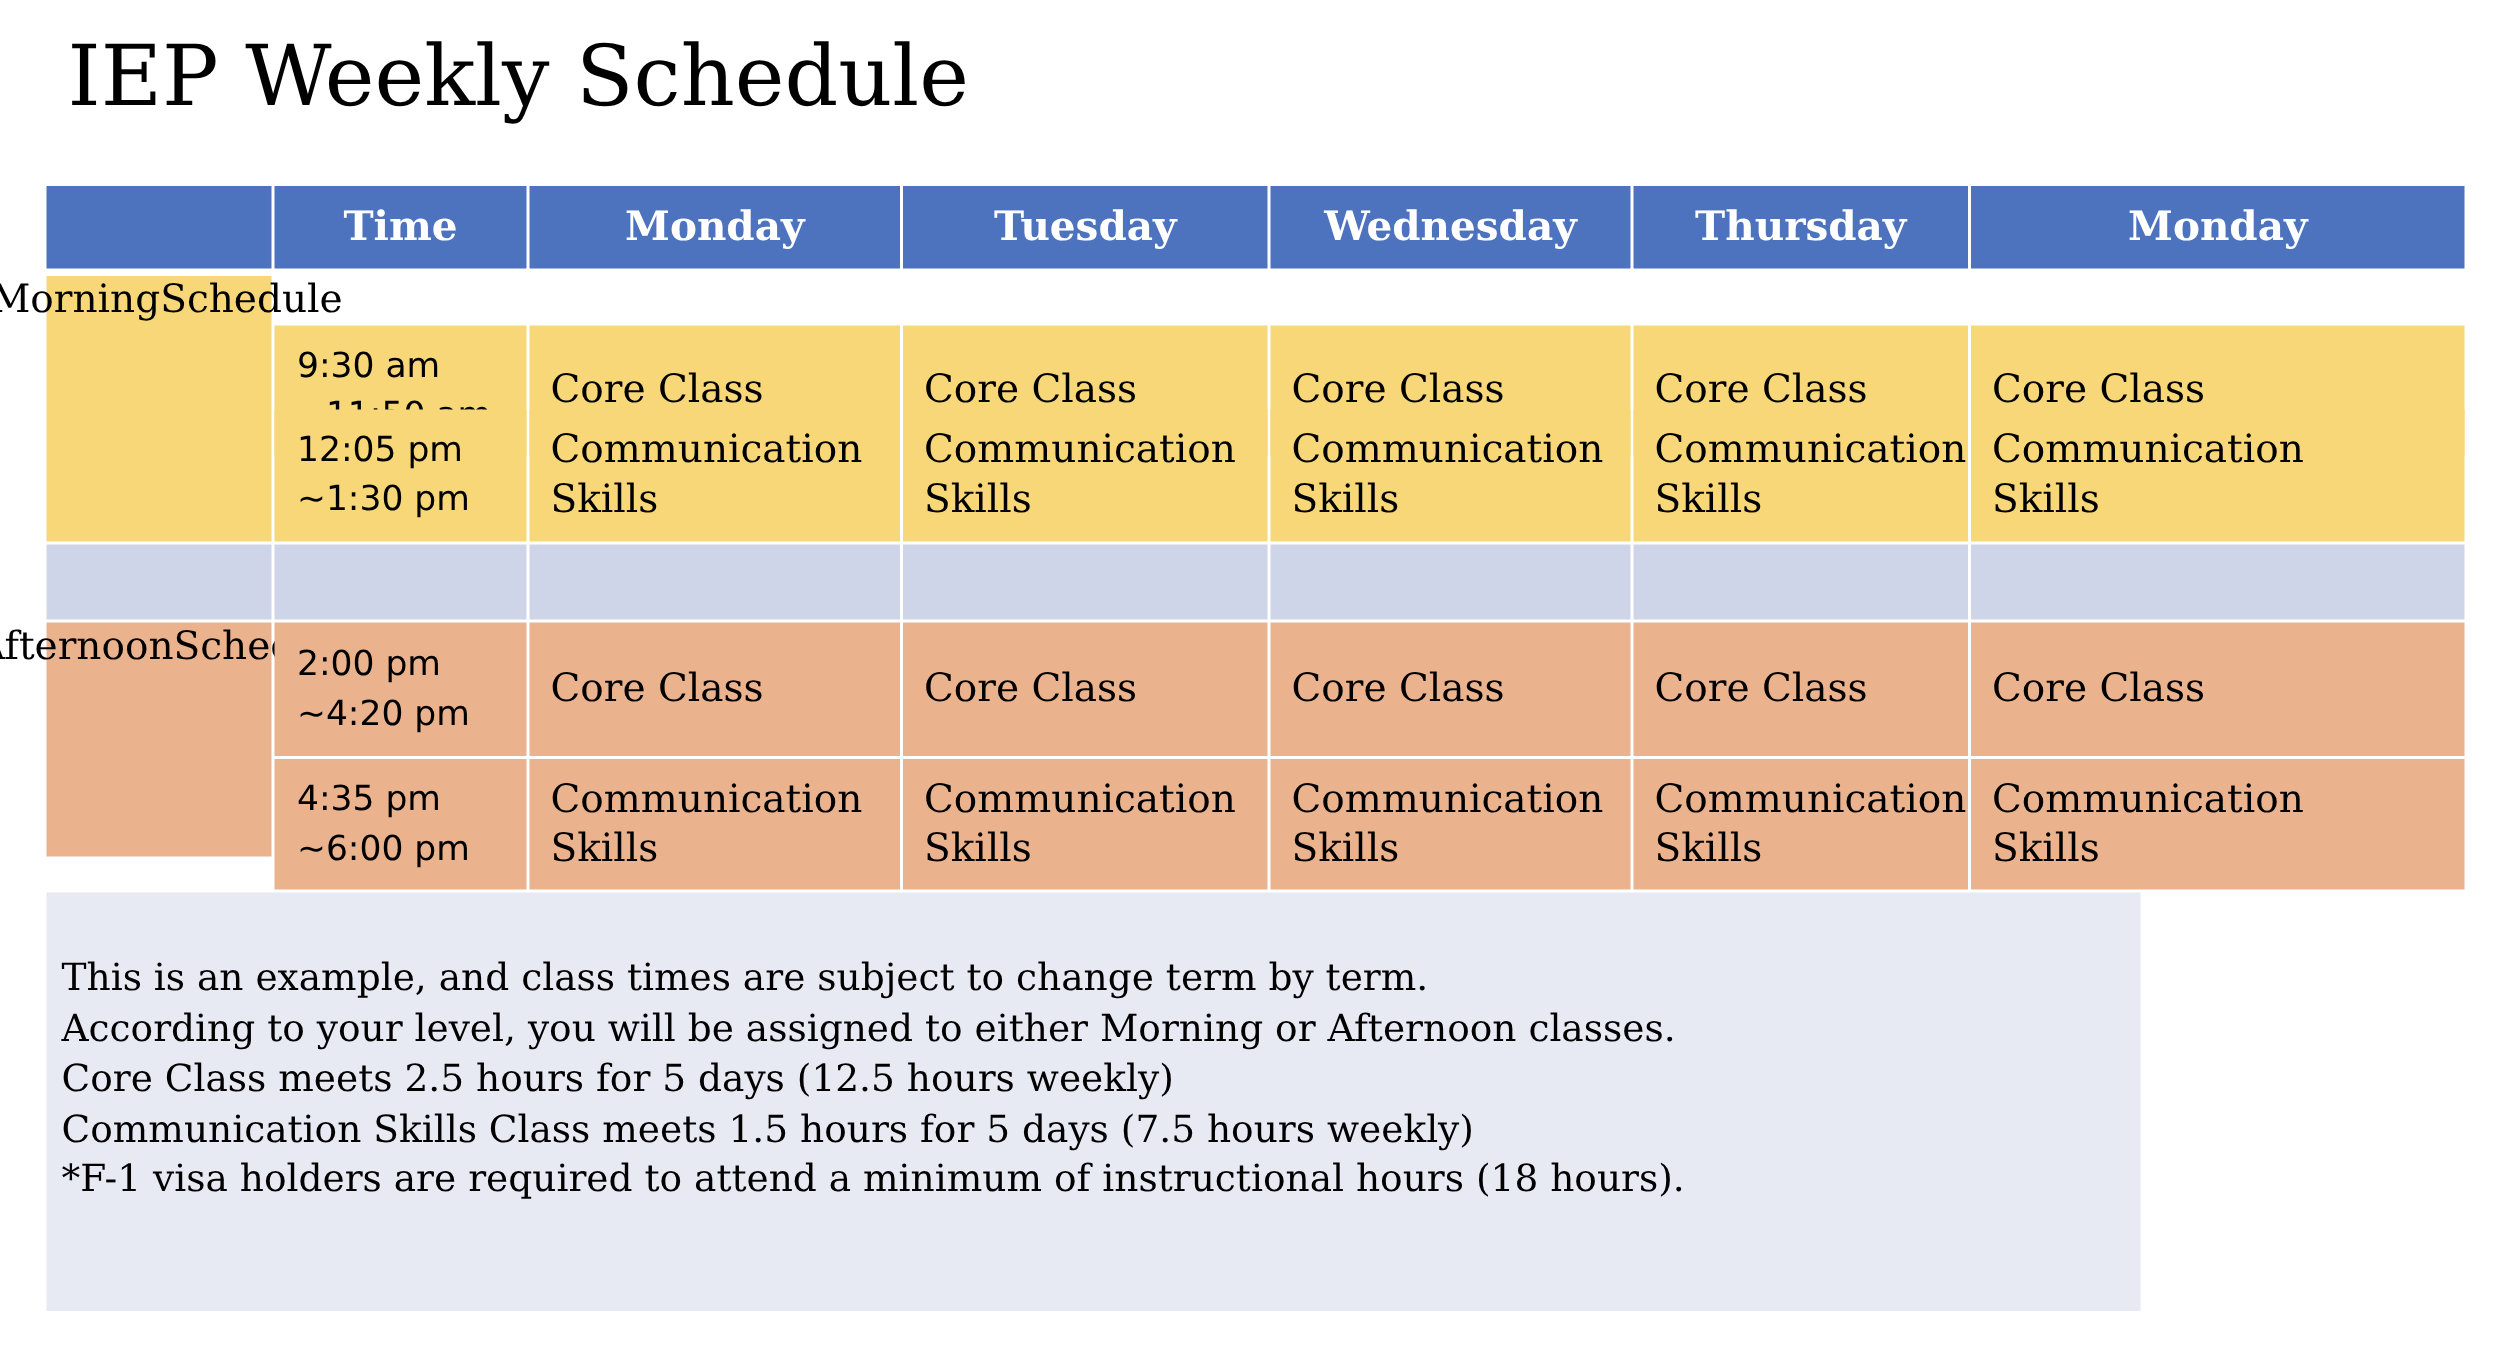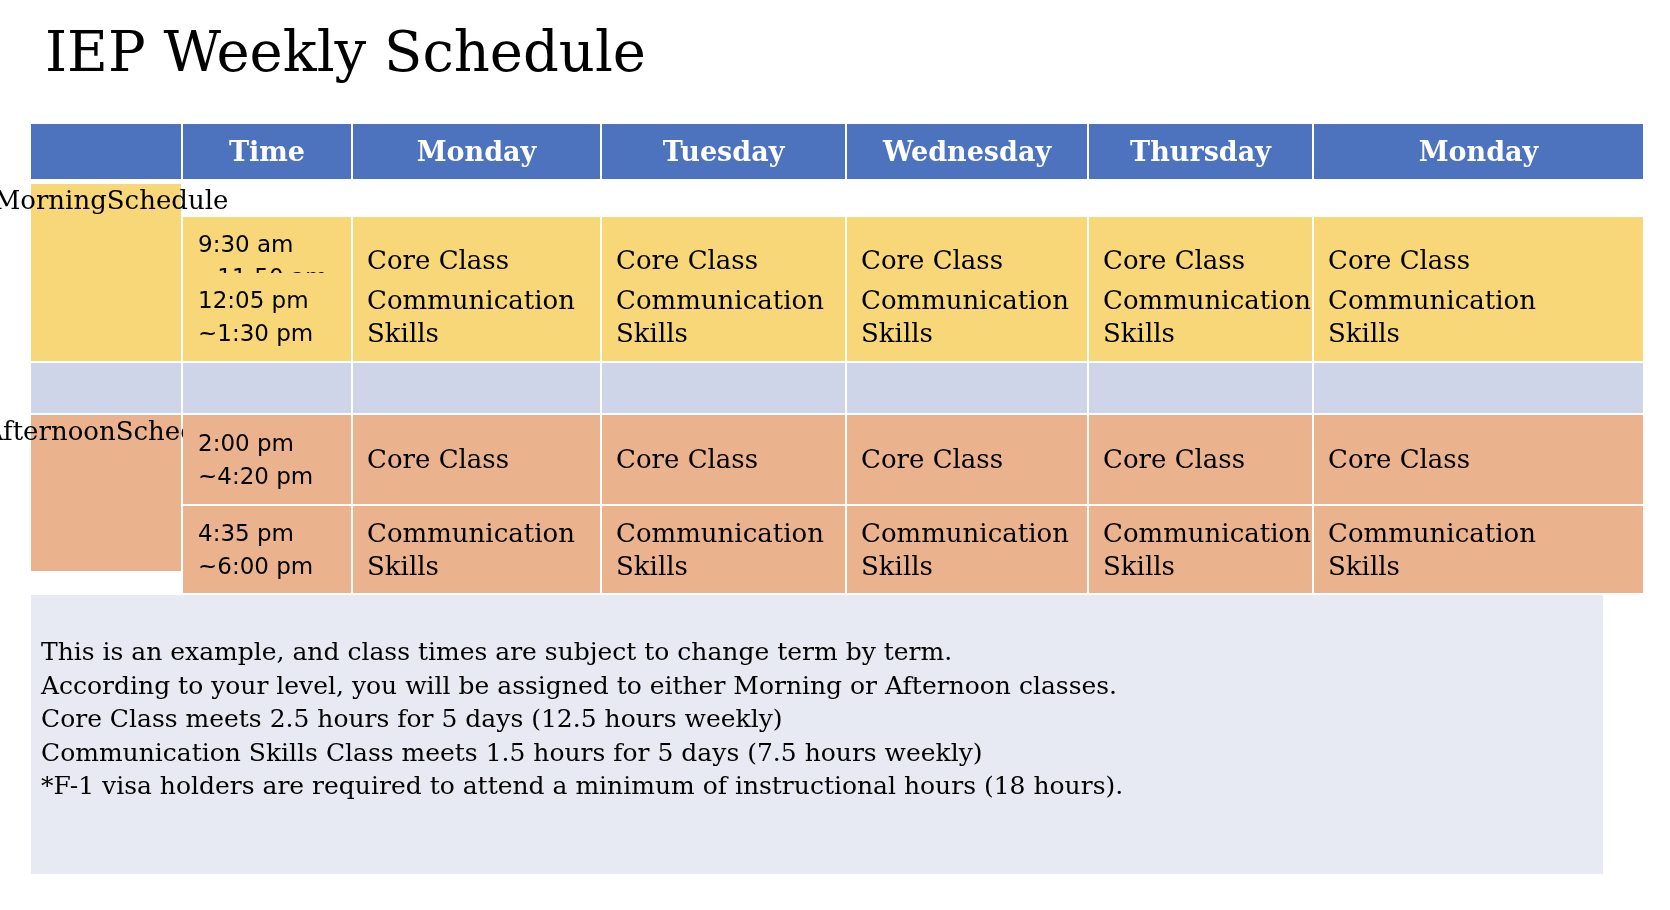--- a/index.html
+++ b/index.html
@@ -12,21 +12,21 @@
   .cell { position: absolute; top: 0; bottom: 0; box-sizing: border-box; }
   .hdr { background: #4D72BE; color: #fff; font-weight: bold; font-size: 27px;
          display: flex; align-items: center; justify-content: center; }
   .yel { background: #F8D778; }
   .lav { background: #CFD5E8; }
   .ora { background: #EAB38D; }
   .txt { font-size: 26px; line-height: 33px; padding-left: 14px; display: flex; flex-direction: column; justify-content: center; }
   .time { font-family: "DejaVu Sans", sans-serif; font-size: 23px; line-height: 33px; padding-left: 15px;
           display: flex; flex-direction: column; justify-content: center; }
   .label { font-size: 26px; line-height: 33px; padding-left: 10px; display: flex; justify-content: center; }
-  .footer { position: absolute; left: 31px; top: 595px; width: 1572px; height: 279px; background: #E7E9F3; }
+  .footer { position: absolute; left: 31px; top: 595px; width: 1396px; height: 279px; background: #E7E9F3; }
   .footer .lines { position: absolute; left: 10px; top: 40px; font-size: 25px; line-height: 33.5px; }
   .footer .lines div { white-space: nowrap; }
 </style>
 </head>
 <body>
 
 <h1 class="title">IEP Weekly Schedule</h1>
 
 <div class="tbl">
 

